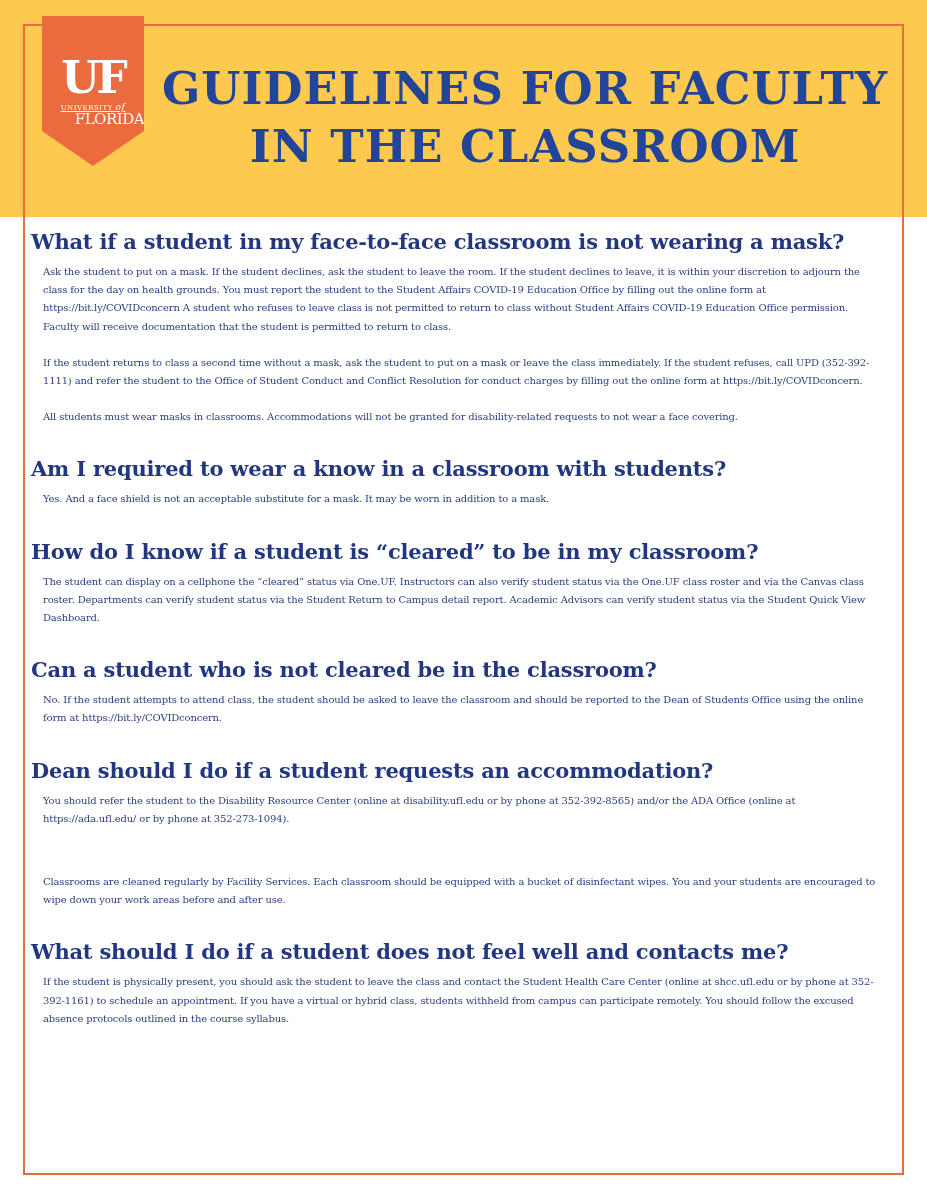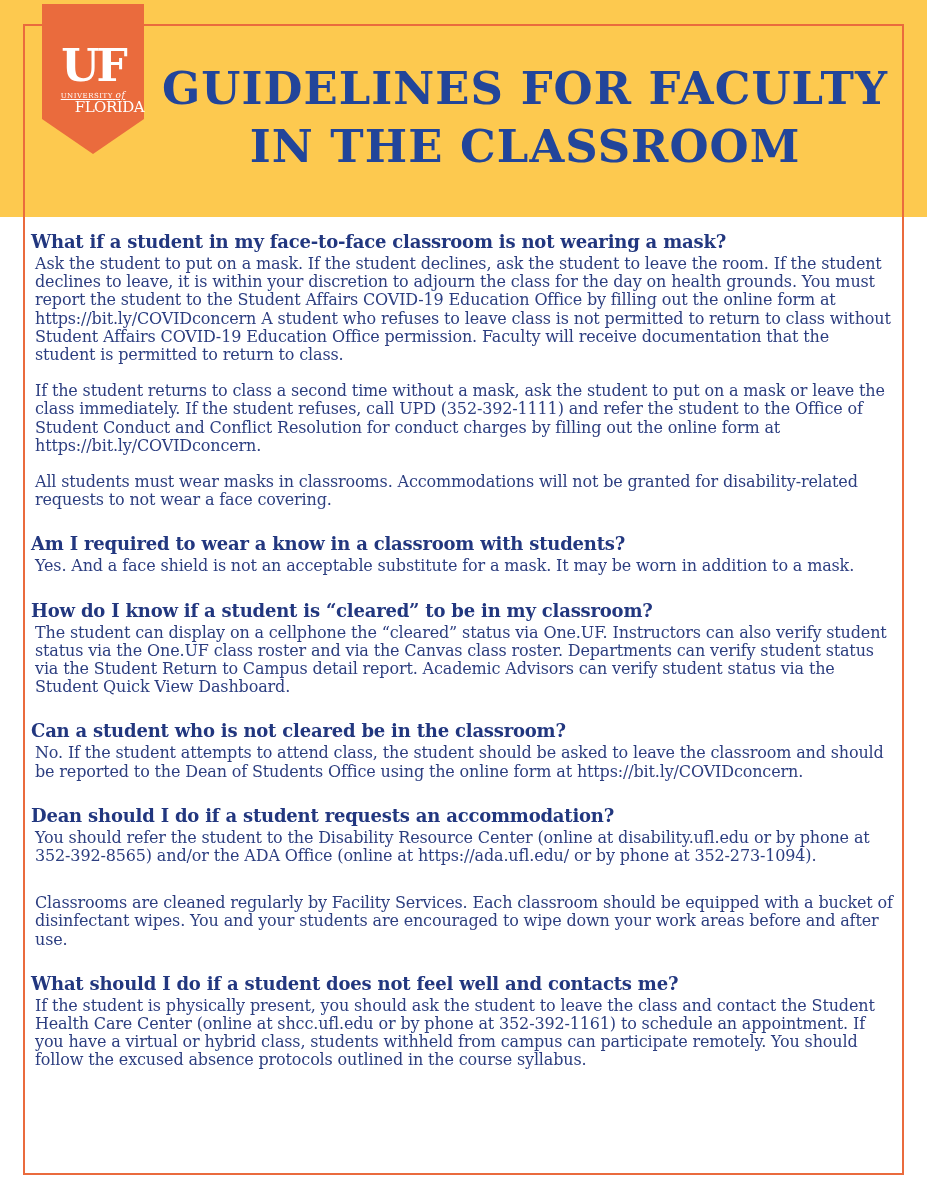--- a/index.html
+++ b/index.html
@@ -10,21 +10,21 @@
   }
   .header-band {
     position: absolute; left: 0; top: 0; width: 927px; height: 217px;
     background: #fdc94f;
   }
   .frame {
     position: absolute; left: 23px; top: 24px; width: 881px; height: 1151px;
     border: 2px solid #ea6b3d; box-sizing: border-box;
   }
   .logo {
-    position: absolute; left: 42px; top: 4px; width: 119px; height: 150px;
+    position: absolute; left: 42px; top: 16px; width: 119px; height: 150px;
   }
   .logo svg { display: block; }
   .logo-uf {
     position: absolute; left: 0; top: 40px; width: 102px; text-align: center;
     font-family: "DejaVu Serif", serif; font-weight: bold;
     font-size: 44px; line-height: 44px; color: #ffffff; letter-spacing: -3px;
   }
   .logo-univ {
     position: absolute; left: 0; top: 86px; width: 102px; text-align: center;
     font-family: "DejaVu Serif", serif; font-size: 7px; color: #ffffff; letter-spacing: 0.5px; text-decoration: underline;
@@ -41,26 +41,26 @@
     font-size: 44px; line-height: 58px; letter-spacing: 1px;
     transform: scaleX(1.02);
   }
   .content {
     position: absolute; left: 31px; top: 232px; width: 866px;
     color: #2a3a7c;
   }
   .section { margin: 0; }
   .q {
     font-family: "DejaVu Serif", serif; font-weight: bold;
-    color: #22377f; font-size: 18px; line-height: 19px; margin: 0;
+    color: #22377f; font-size: 21px; line-height: 19px; margin: 0;
     letter-spacing: -0.2px;
   }
   .a {
-    font-family: "DejaVu Serif", serif; font-size: 16px; line-height: 18.2px;
-    color: #2c3e80; margin: 4px; letter-spacing: -0.15px;
+    font-family: "DejaVu Serif", serif; font-size: 10px; line-height: 18.2px;
+    color: #2c3e80; margin: 12px; letter-spacing: -0.15px;
   }
   .a + .a { margin-top: 18px; }
   .sec-gap { height: 21px; }
 </style>
 </head>
 <body>
 
 <div class="header-band"></div>
 <div class="frame"></div>
 

